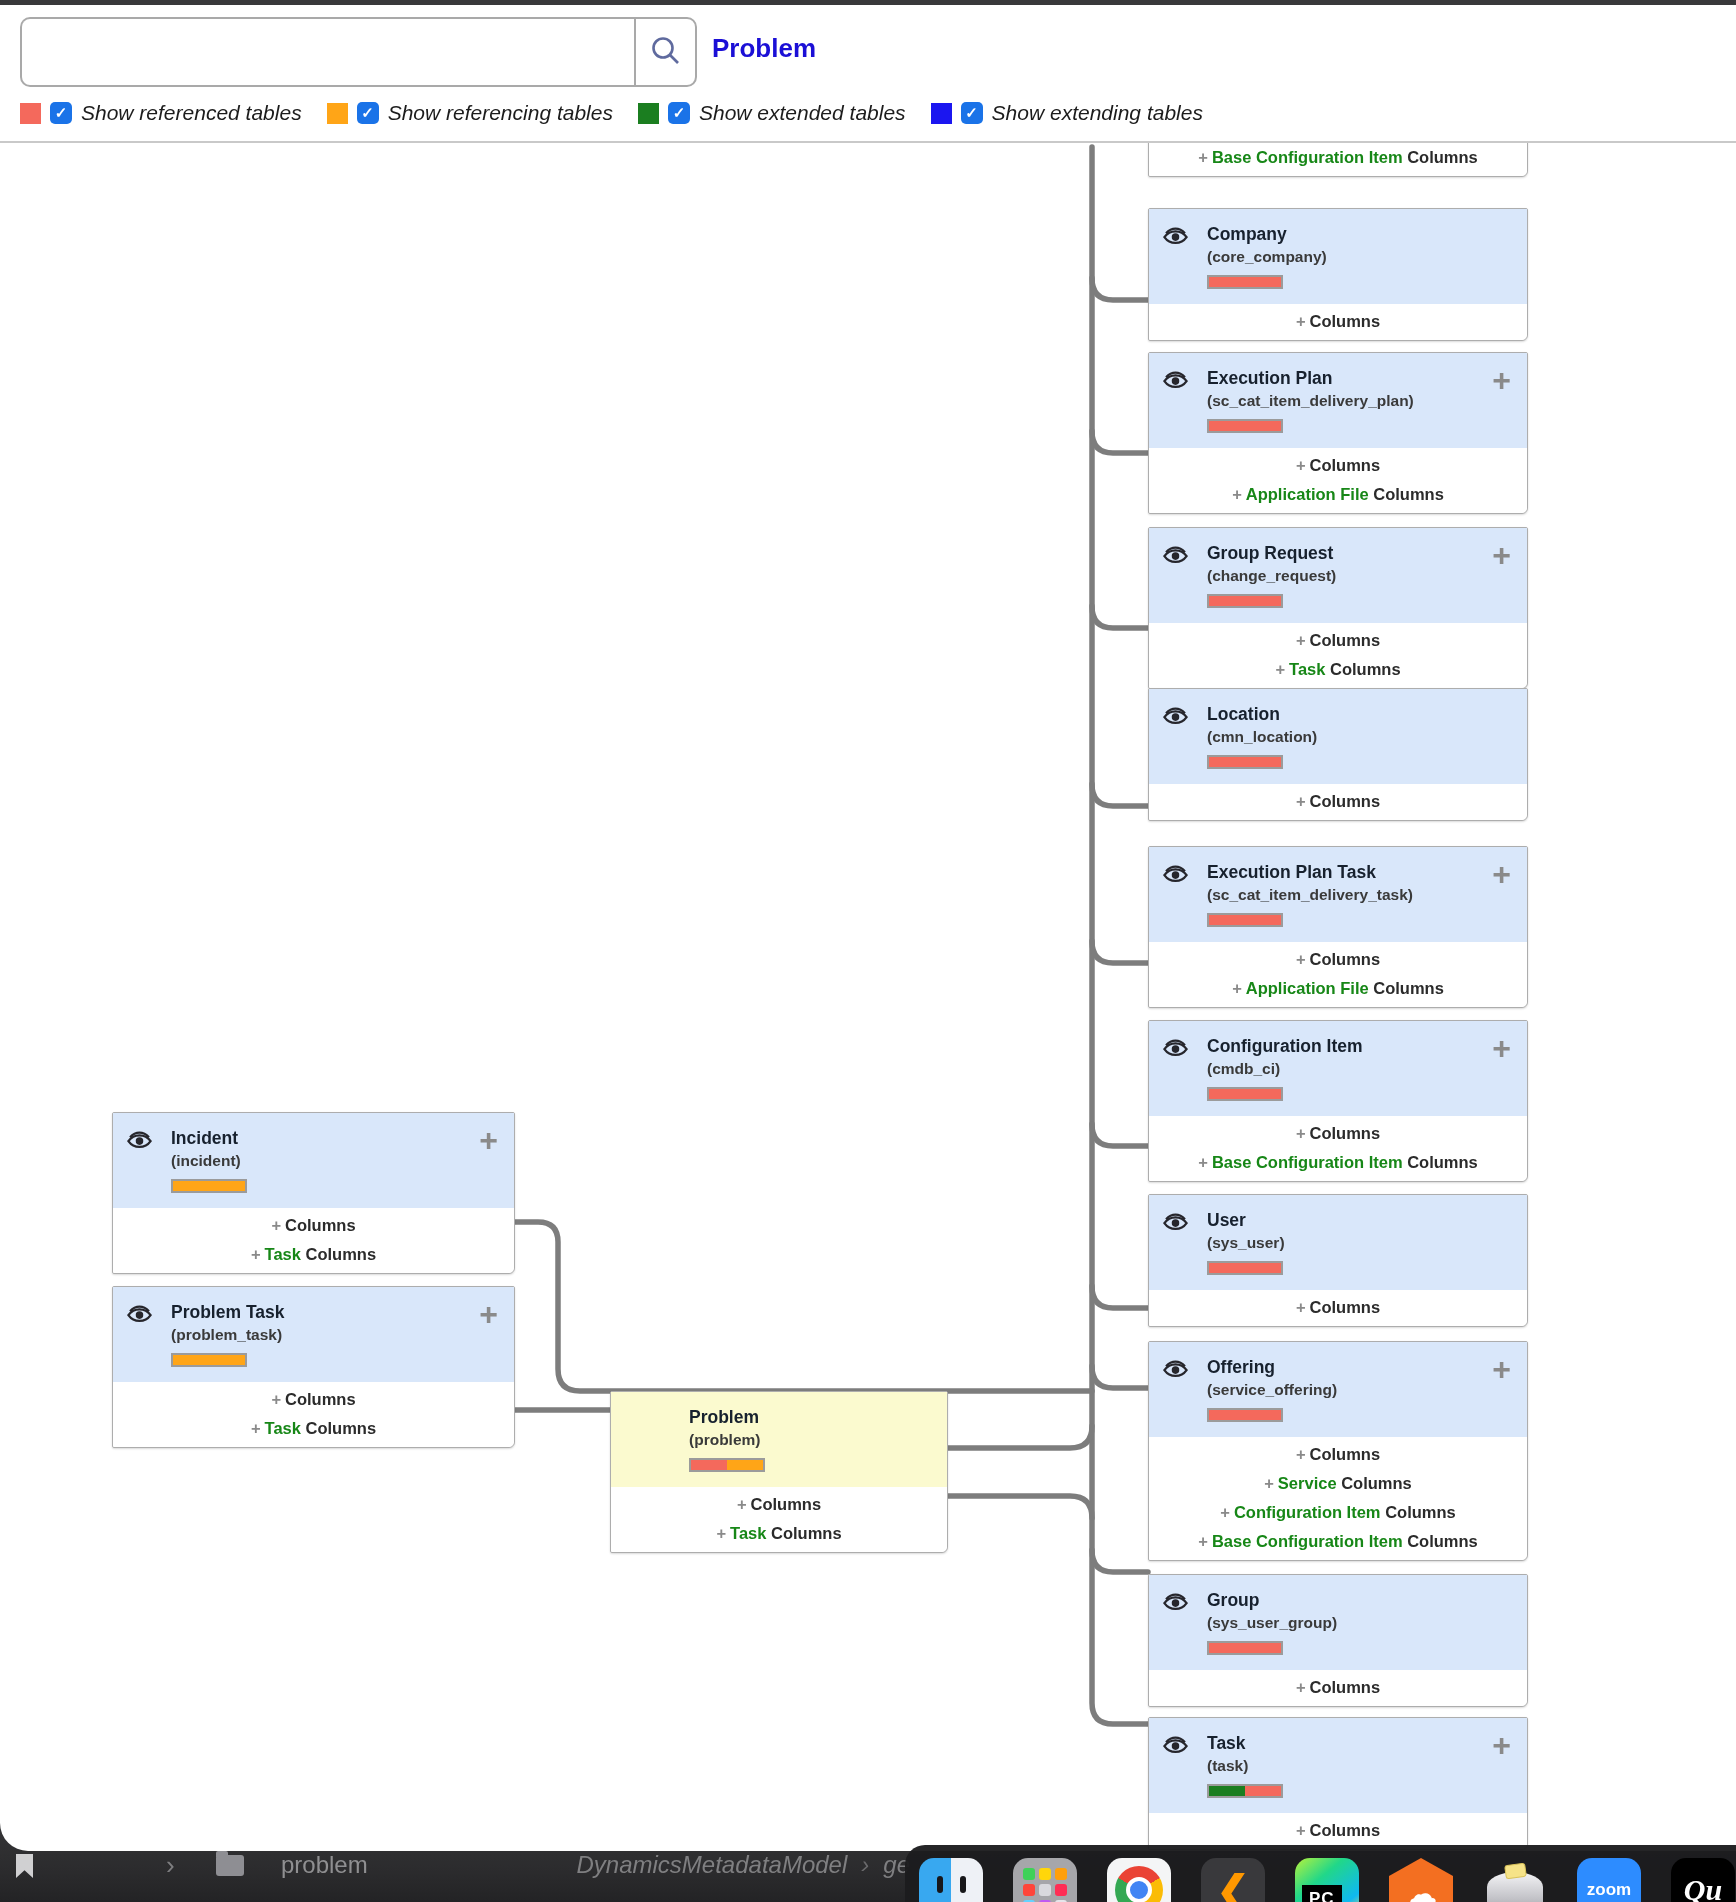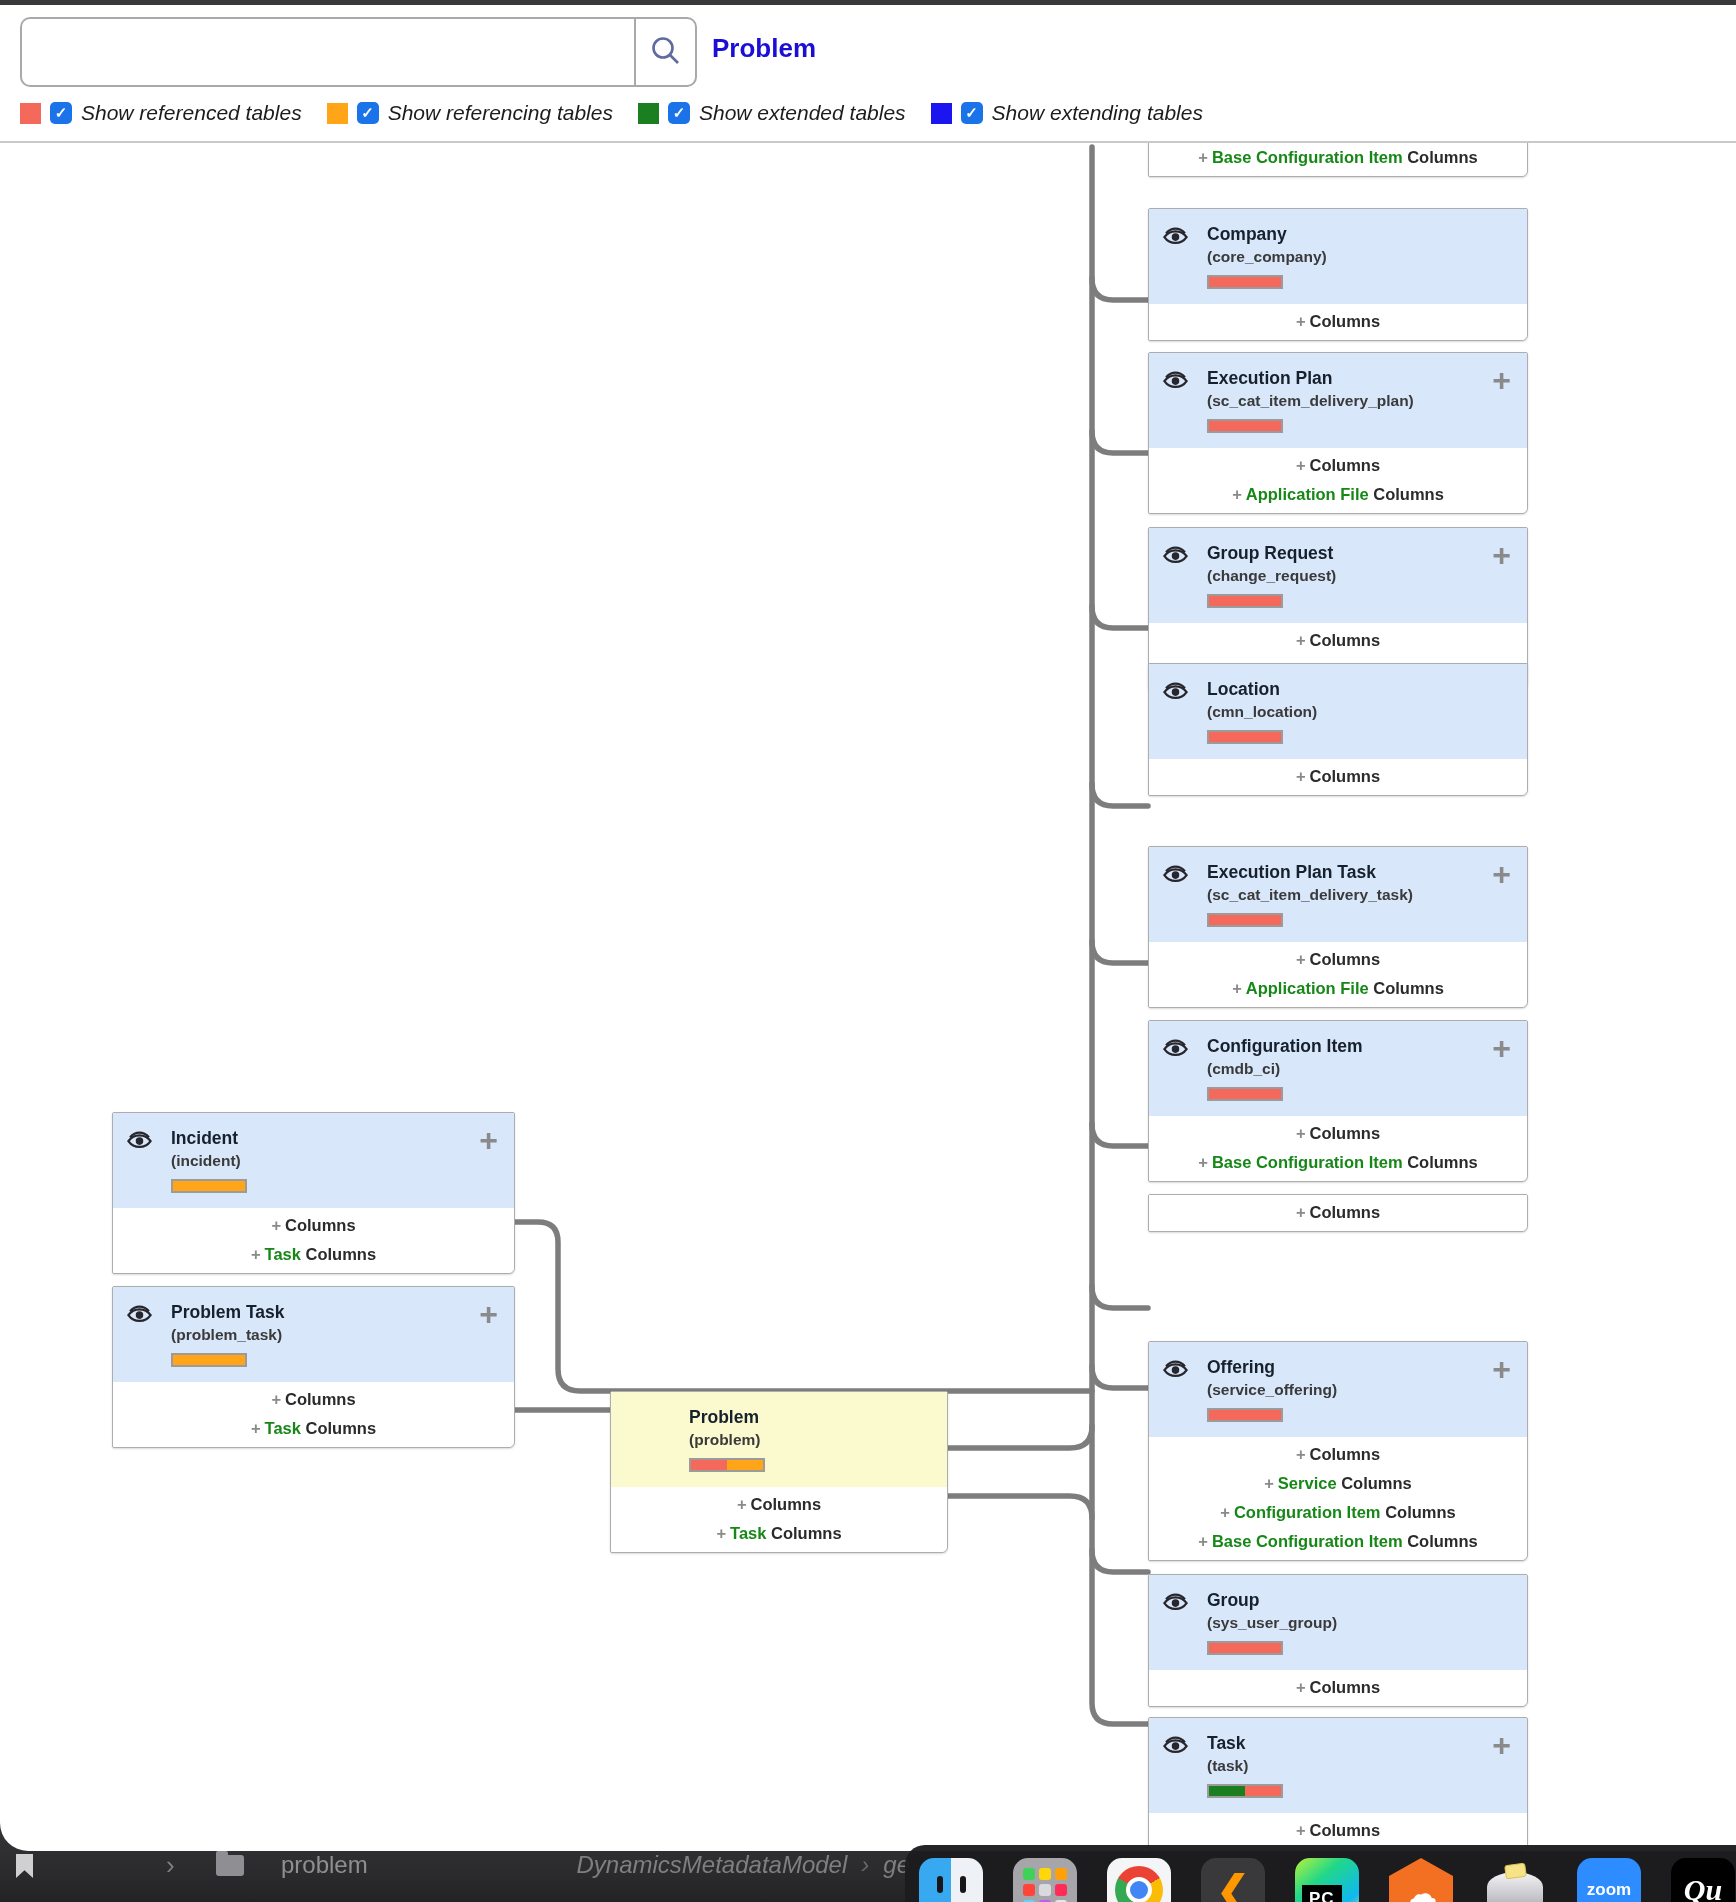--- a/index.html
+++ b/index.html
@@ -221,21 +221,21 @@
         <div class="card-table">(change_request)</div>
         <div class="bars">
           <span style="width: 72px; background: rgb(244, 105, 92);"></span>
         </div>
       </div>
       <div class="card-rows">
         <div class="crow"><span class="p">+</span><span>Columns</span></div>
         <div class="crow"><span class="p">+</span><span class="g">Task </span><span>Columns</span></div>
       </div>
     </div>
-    <div class="card" style="left: 1148px; top: 663px; width: 380px;">
+    <div class="card" style="left: 1148px; top: 688px; width: 380px;">
       <div class="card-head">
         <span class="eye"><svg width="27" height="20" viewBox="0 0 24 18">
             <path d="M2 10 C7 3 17 3 22 10 C17 17 7 17 2 10 Z" fill="none" stroke="#26262c" stroke-width="2"></path>
             <circle cx="12" cy="10" r="3.4" fill="#26262c"></circle>
             <path d="M3.5 6.5 C8.5 1 15.5 1 20.5 6.5" fill="none" stroke="#26262c" stroke-width="2"></path>
           </svg></span>
         <div class="card-title">Location</div>
         <div class="card-table">(cmn_location)</div>
         <div class="bars">
           <span style="width: 72px; background: rgb(244, 105, 92);"></span>
@@ -277,20 +277,32 @@
         <div class="bars">
           <span style="width: 72px; background: rgb(244, 105, 92);"></span>
         </div>
       </div>
       <div class="card-rows">
         <div class="crow"><span class="p">+</span><span>Columns</span></div>
         <div class="crow"><span class="p">+</span><span class="g">Base Configuration Item </span><span>Columns</span></div>
       </div>
     </div>
     <div class="card" style="left: 1148px; top: 1194px; width: 380px;">
+      <div class="card-head">
+        <span class="eye"><svg width="27" height="20" viewBox="0 0 24 18">
+            <path d="M2 10 C7 3 17 3 22 10 C17 17 7 17 2 10 Z" fill="none" stroke="#26262c" stroke-width="2"></path>
+            <circle cx="12" cy="10" r="3.4" fill="#26262c"></circle>
+            <path d="M3.5 6.5 C8.5 1 15.5 1 20.5 6.5" fill="none" stroke="#26262c" stroke-width="2"></path>
+          </svg></span>
+        <div class="card-title">User</div>
+        <div class="card-table">(sys_user)</div>
+        <div class="bars">
+          <span style="width: 72px; background: rgb(244, 105, 92);"></span>
+        </div>
+      </div>
       <div class="card-rows">
         <div class="crow"><span class="p">+</span><span>Columns</span></div>
       </div>
     </div>
     <div class="card" style="left: 1148px; top: 1341px; width: 380px;">
       <div class="card-head">
         <span class="eye"><svg width="27" height="20" viewBox="0 0 24 18">
             <path d="M2 10 C7 3 17 3 22 10 C17 17 7 17 2 10 Z" fill="none" stroke="#26262c" stroke-width="2"></path>
             <circle cx="12" cy="10" r="3.4" fill="#26262c"></circle>
             <path d="M3.5 6.5 C8.5 1 15.5 1 20.5 6.5" fill="none" stroke="#26262c" stroke-width="2"></path>

